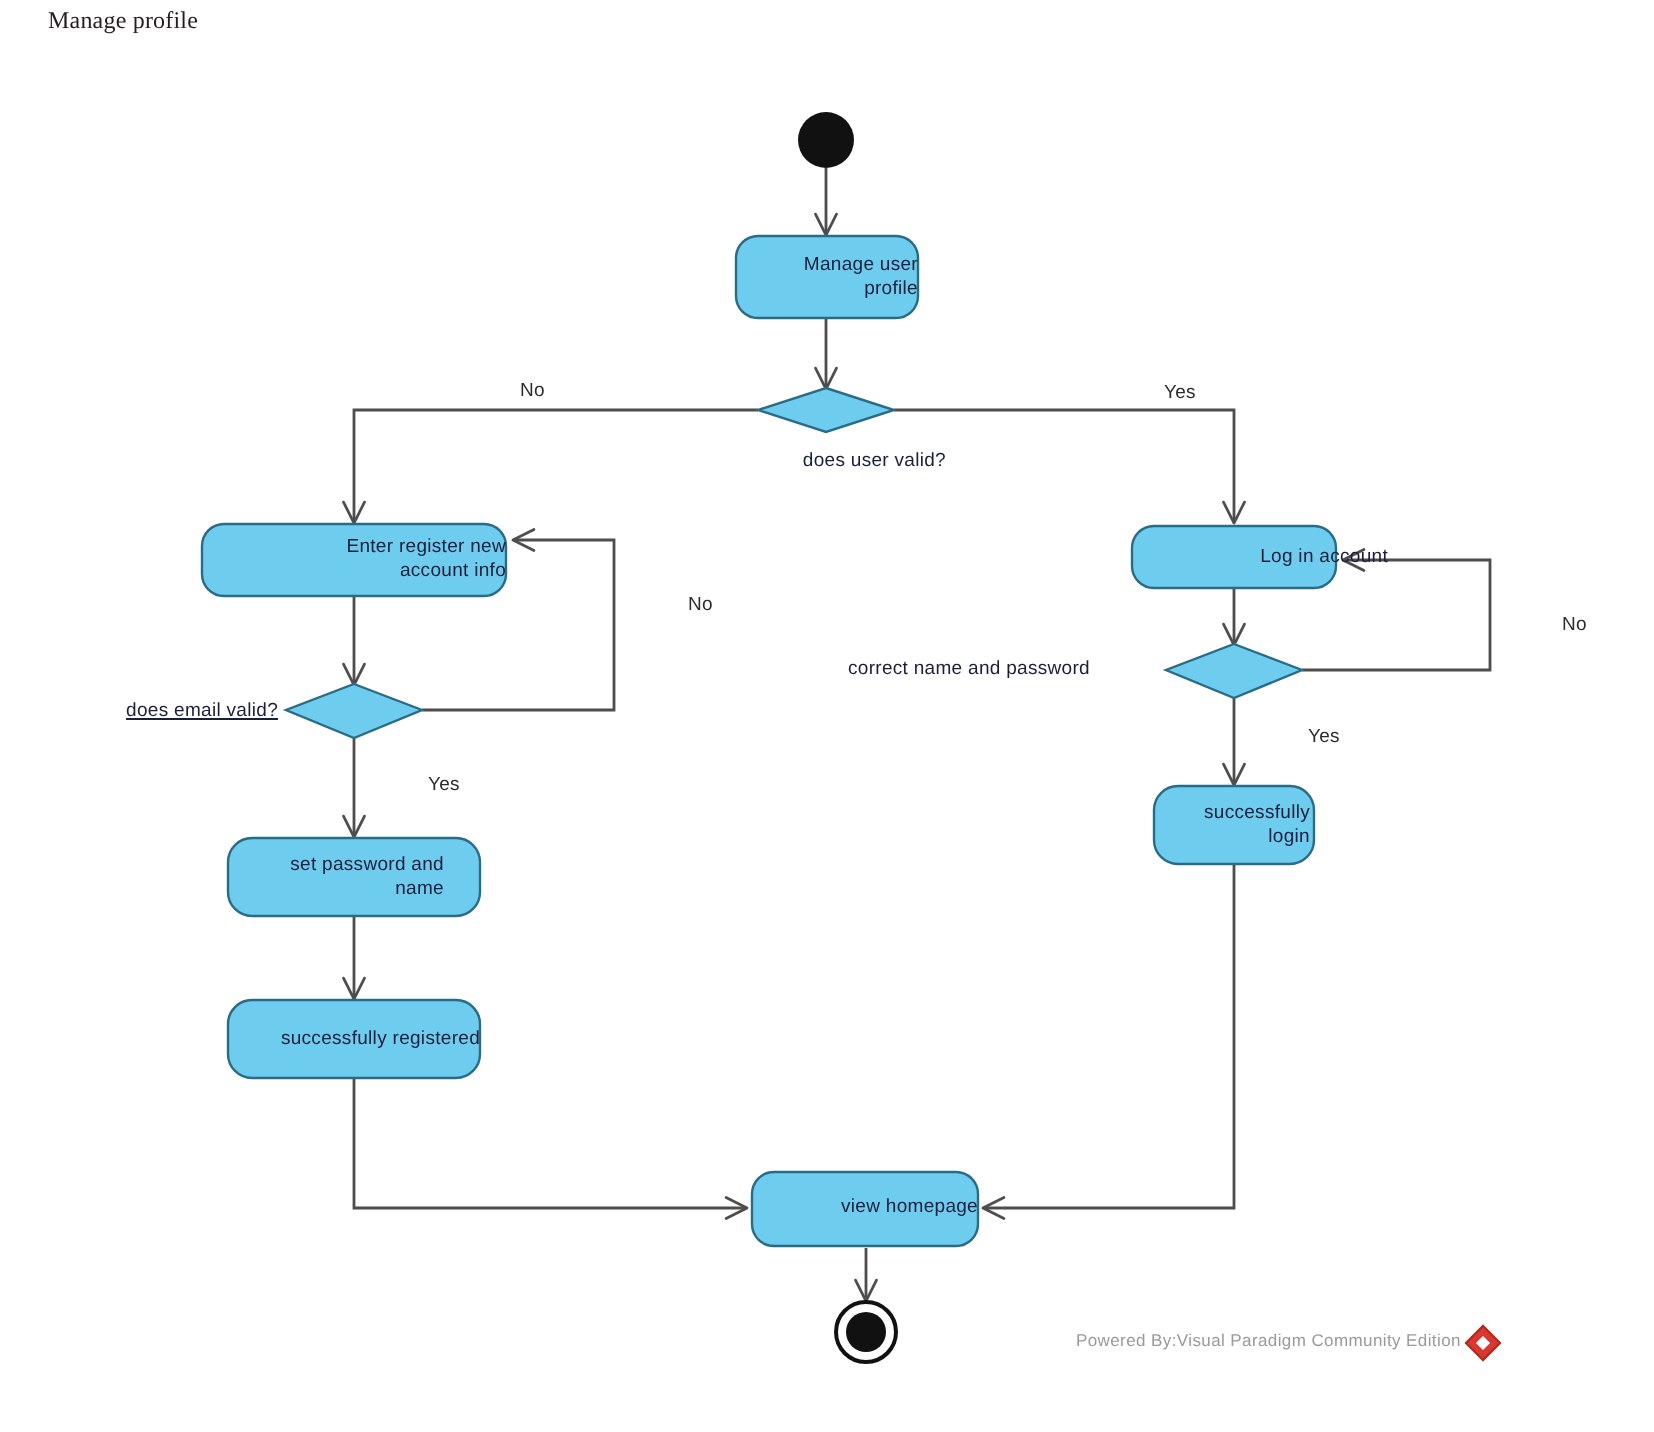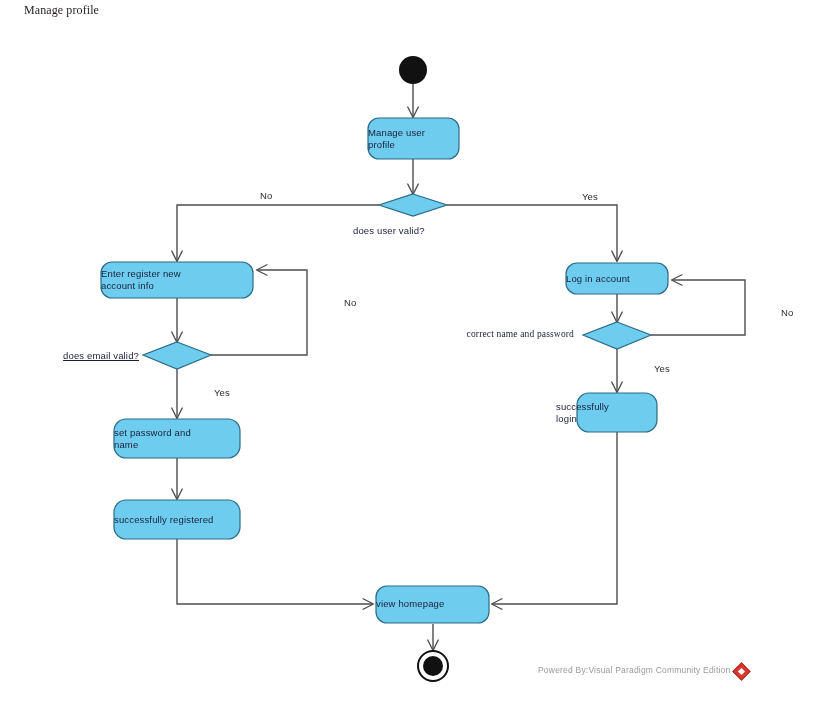--- a/index.html
+++ b/index.html
@@ -28,21 +28,21 @@
     left: 0;
     top: 0;
     width: 827px;
     height: 716px;
   }
   .node-label {
     position: absolute;
     color: #1b1f3b;
     font-size: 9.5px;
     line-height: 11.5px;
-    text-align: left;
+    text-align: right;
     font-family: "Liberation Sans", sans-serif;
     pointer-events: none;
     letter-spacing: 0.15px;
   }
   .edge-label {
     position: absolute;
     color: #2b2b2b;
     font-size: 9.5px;
     line-height: 11px;
     font-family: "Liberation Sans", sans-serif;
@@ -181,23 +181,23 @@
 
 <div class="node-label" style="left:44px; top:350px; width:95px; text-align:right;text-decoration:underline;">does email valid?</div>
 
 <div class="node-label" style="left:114px; top:427px; width:108px;">
   <span>set password and</span><br>
   <span>name</span>
 </div>
 
 <div class="node-label" style="left:114px; top:514px; width:126px;">successfully registered</div>
 
-<div class="node-label" style="left:566px; top:273px; width:86px;">Log in account</div>
-
-<div class="node-label" style="left:424px; top:329px; width:150px; text-align:right;font-family:Liberation Serif, serif;">correct name and  password</div>
+<div class="node-label" style="left:566px; top:273px; width:86px;padding-left:42px;">Log in account</div>
+
+<div class="node-label" style="left:424px; top:329px; width:150px; text-align:left;">correct name and  password</div>
 
 <div class="node-label" style="left:556px; top:401px; width:99px;">
   <span>successfully</span><br>
   <span>login</span>
 </div>
 
 <div class="node-label" style="left:376px; top:598px; width:113px;">view homepage</div>
 
 <div class="edge-label" style="left:232px; top:190px;">No</div>
 

